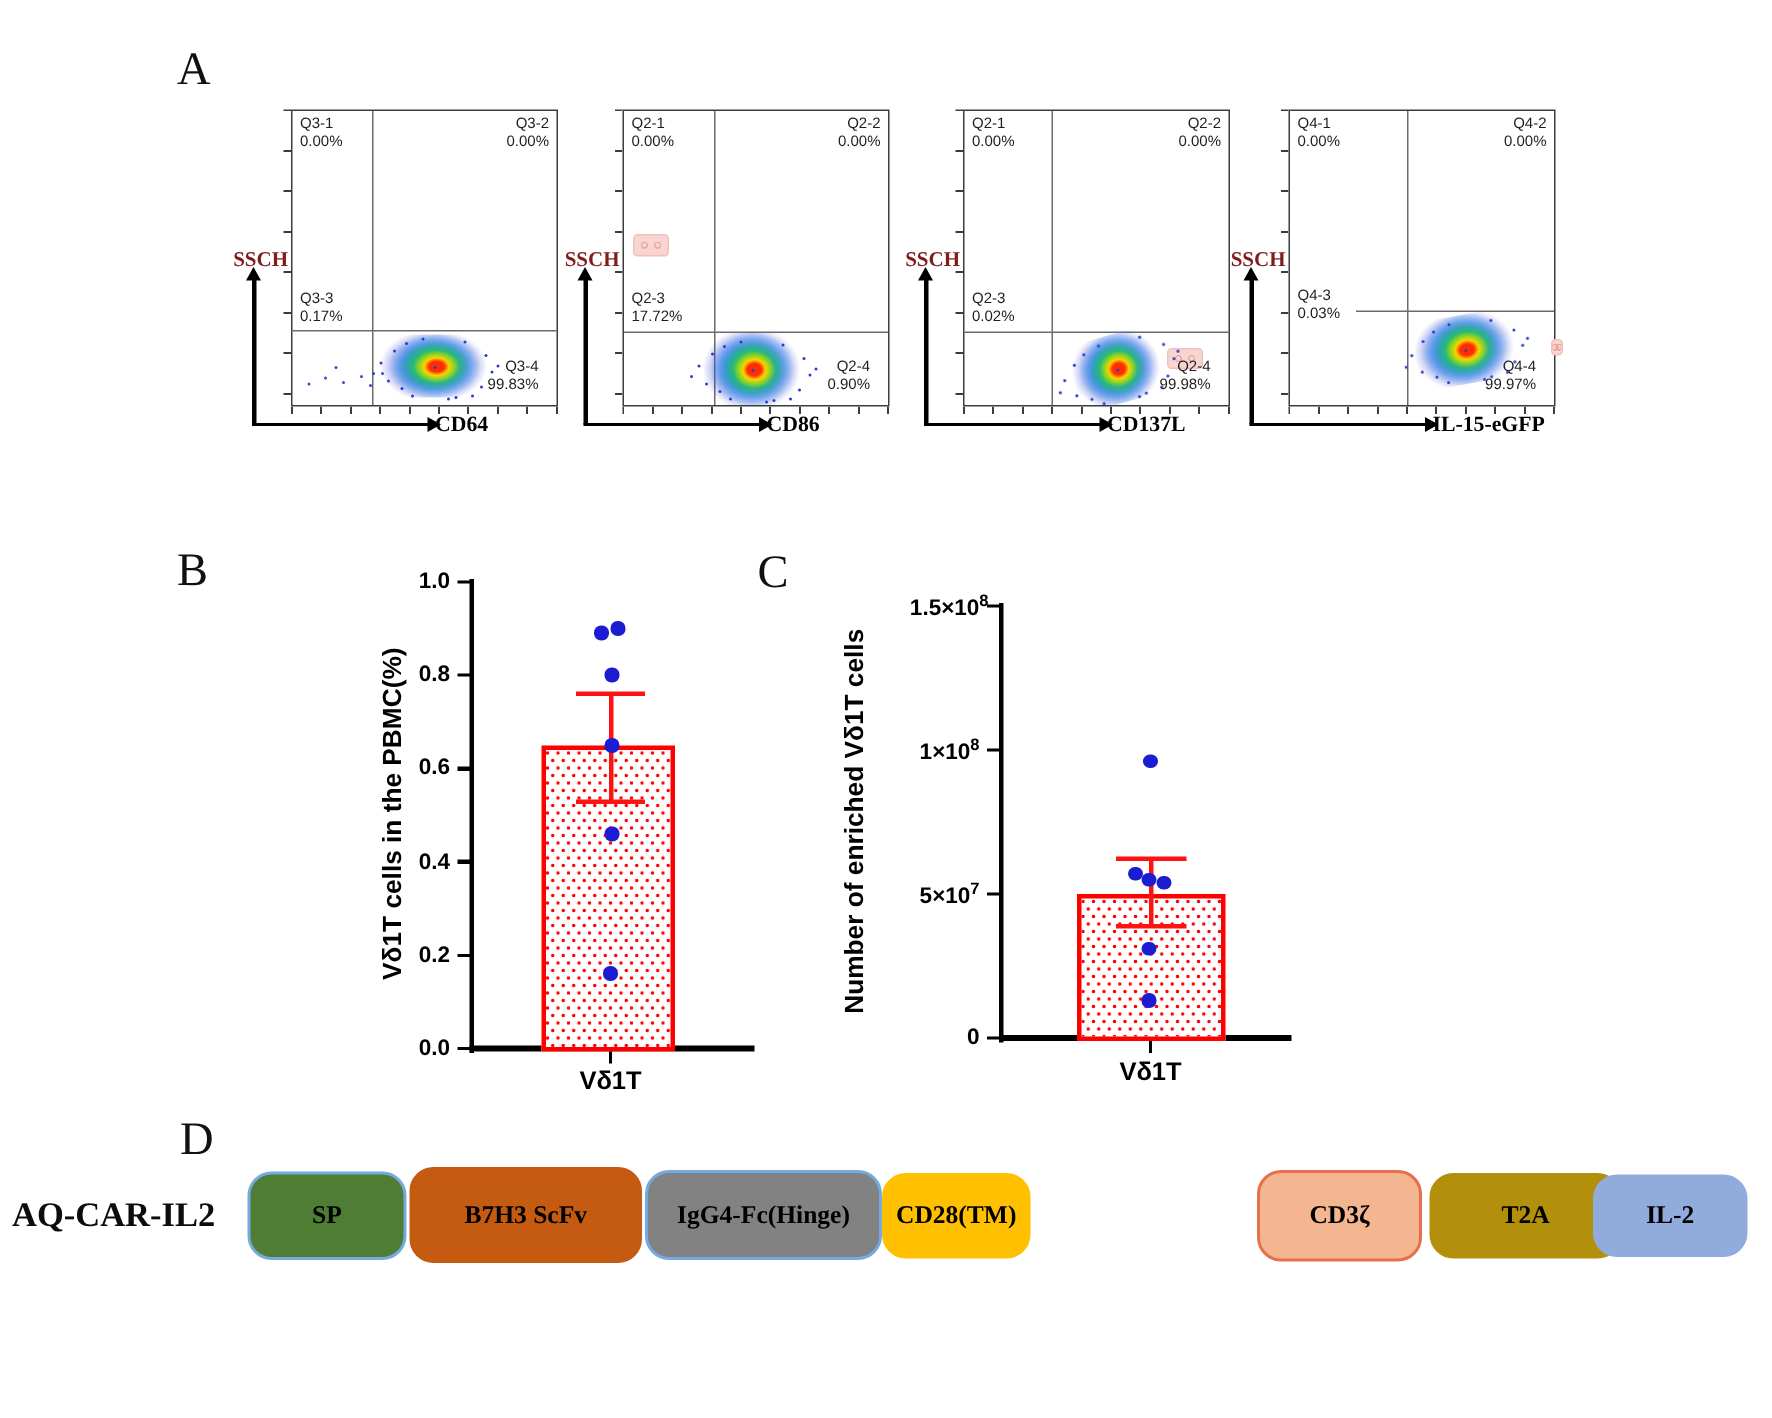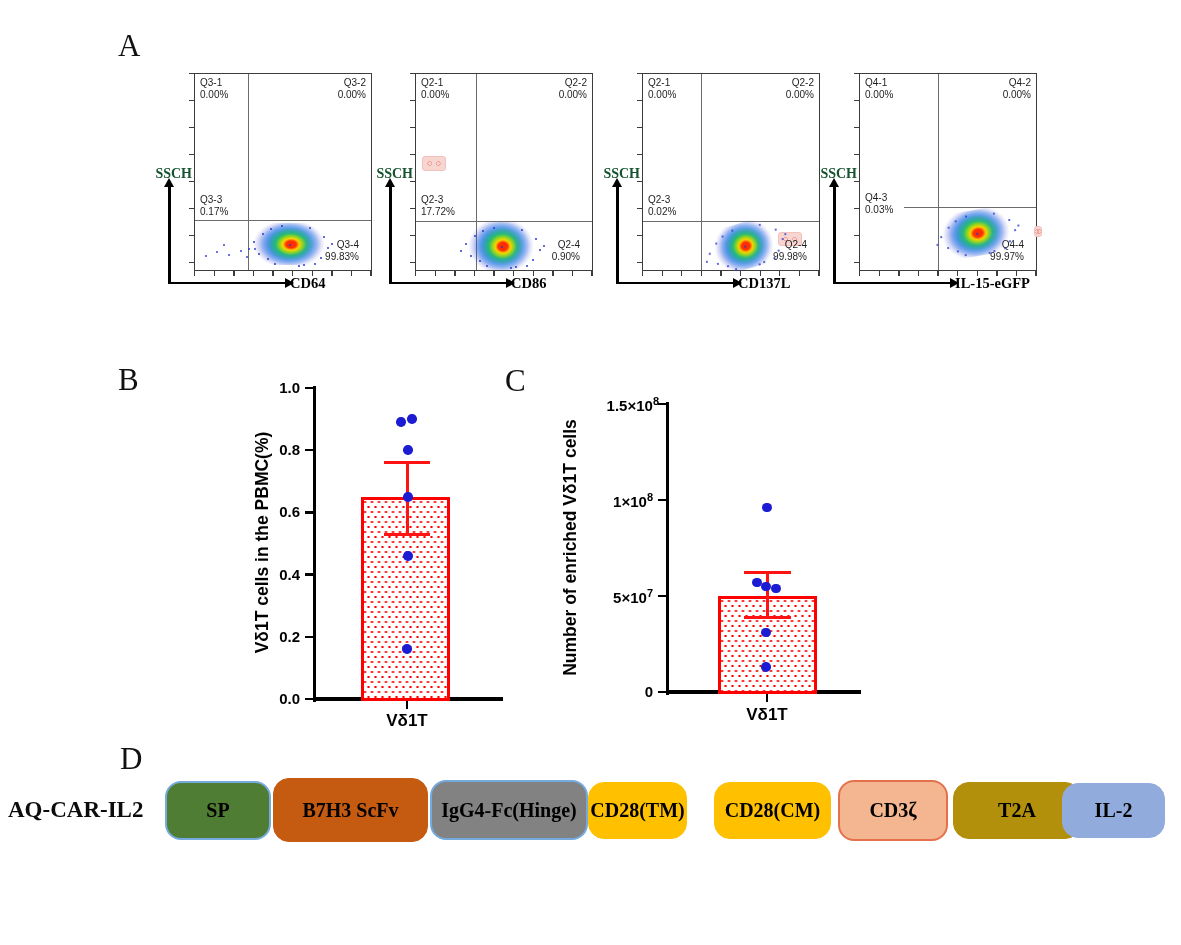--- a/index.html
+++ b/index.html
@@ -18,21 +18,21 @@
   #fp0 .hline{top:146px}#fp1 .hline{top:147px}#fp2 .hline{top:147px}#fp3 .hline{top:133px;left:44px}
   .qlabel{position:absolute;font-size:10px;line-height:1.22;color:#1d1d1d;white-space:nowrap;}
   .q1{left:5px;top:3px}.q2{right:5px;top:3px;text-align:right}
   .q3{left:5px;top:120px}#fp3 .q3{top:118px}
   .q4{right:12px;bottom:7px;text-align:right}
   .yticks{position:absolute;left:37px;top:13px;width:5px;height:198px;
     background:repeating-linear-gradient(180deg,#3c3c3c 0 1.3px,transparent 1.3px 27px);}
   .xticks{position:absolute;left:42px;top:211px;width:178px;height:5px;
     background:repeating-linear-gradient(90deg,#3c3c3c 0 1.3px,transparent 1.3px 19.6px);}
   .sschlabel{position:absolute;left:0;top:106px;width:40px;text-align:right;
-    font-family:"Liberation Serif","DejaVu Serif",serif;font-weight:bold;font-size:14px;color:#14532d;}
+    font-family:"Liberation Serif","DejaVu Serif",serif;font-weight:bold;font-size:14px;color:#7f1d1d;}
   .varrow{position:absolute;left:16px;top:126px;width:2.6px;height:97px;background:#000;}
   .varrow::before{content:"";position:absolute;top:-8px;left:-4px;width:0;height:0;
     border-left:5.3px solid transparent;border-right:5.3px solid transparent;border-bottom:9px solid #000;}
   .harrow{position:absolute;left:16px;top:221.5px;width:118px;height:2.6px;background:#000;}
   .harrow::after{content:"";position:absolute;right:-8px;top:-4px;width:0;height:0;
     border-top:5.3px solid transparent;border-bottom:5.3px solid transparent;border-left:9px solid #000;}
   .xlabel{position:absolute;left:138px;top:215px;font-family:"Liberation Serif","DejaVu Serif",serif;
     font-weight:bold;font-size:14.5px;color:#000;white-space:nowrap;}
   .cloud{position:absolute;background:
     radial-gradient(ellipse 12% 14% at 53% 51%, #ff2e00 60%, rgba(255,46,0,0) 100%),
@@ -74,21 +74,21 @@
   .pt{position:absolute;width:9.5px;height:9.5px;border-radius:50%;background:#1c1cd2;}
   .cat{position:absolute;font-weight:bold;font-size:17px;color:#000;text-align:center;width:110px;}
   .ylab{position:absolute;font-weight:bold;font-size:17.5px;color:#000;text-align:center;
     width:360px;transform:rotate(-90deg);white-space:nowrap;}
   sup{font-size:11px;}
   
   #construct-name{position:absolute;left:8px;top:797px;width:145px;
     font-family:"Liberation Serif","DejaVu Serif",serif;font-weight:bold;font-size:23px;color:#0c0c0c;}
   .segment{position:absolute;box-sizing:border-box;border-radius:16px;display:flex;
     align-items:center;justify-content:center;font-family:"Liberation Serif","DejaVu Serif",serif;
-    font-weight:bold;font-size:20px;color:#000;white-space:nowrap;}
+    font-weight:bold;font-size:17px;color:#000;white-space:nowrap;}
 </style>
 </head>
 <body>
 
 <div id="canvas">
 
   <div class="panel-letter" style="left:118px;top:28px">A</div>
   <div class="panel-letter" style="left:118px;top:362px">B</div>
   <div class="panel-letter" style="left:505px;top:363px">C</div>
   <div class="panel-letter" style="left:120px;top:741px">D</div>
@@ -271,17 +271,16 @@
       <div class="ylab" style="left: -150px; top: 162px;">Number of enriched Vδ1T cells</div>
     </div>
 
   <div id="construct-name">AQ-CAR-IL2</div>
   <div id="construct-row"></div>
 
 <div class="segment" style="left: 165px; width: 106px; height: 59px; top: 780.5px; background: rgb(79, 125, 51); border: 2.8px solid rgb(116, 170, 222);">SP</div>
     <div class="segment" style="left: 273px; width: 155px; height: 64px; top: 778px; background: rgb(197, 90, 17); border: 1.5px solid rgb(197, 90, 17);">B7H3 ScFv</div>
     <div class="segment" style="left: 430px; width: 158px; height: 60px; top: 780px; background: rgb(130, 130, 130); border: 2.8px solid rgb(116, 170, 222);">IgG4-Fc(Hinge)</div>
     <div class="segment" style="left: 588px; width: 99px; height: 57px; top: 781.5px; background: rgb(255, 192, 0); border: 1.5px solid rgb(255, 192, 0);">CD28(TM)</div>
-    <div class="segment" style="left: 714px; width: 117px; height: 57px; top: 781.5px; background: rgb(255, 192, 0); border: 1.5px solid rgb(255, 192, 0);">CD28(CM)</div>
     <div class="segment" style="left: 838px; width: 110px; height: 61px; top: 779.5px; background: rgb(244, 182, 144); border: 2.8px solid rgb(228, 113, 76);">CD3ζ</div>
     <div class="segment" style="left: 953px; width: 128px; height: 57px; top: 781.5px; background: rgb(179, 144, 11); border: 1.5px solid rgb(179, 144, 11);">T2A</div>
     <div class="segment" style="left: 1062px; width: 103px; height: 55px; top: 782.5px; background: rgb(146, 171, 221); border: 1.5px solid rgb(146, 171, 221);">IL-2</div>
   </div>
 
 </body></html>

